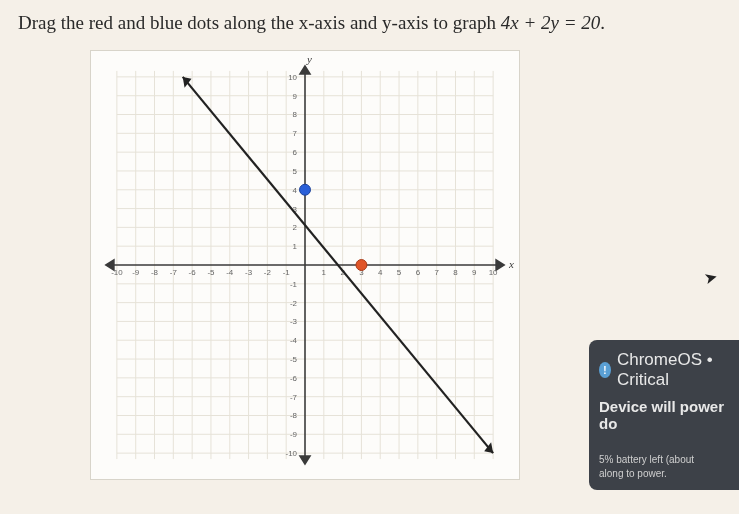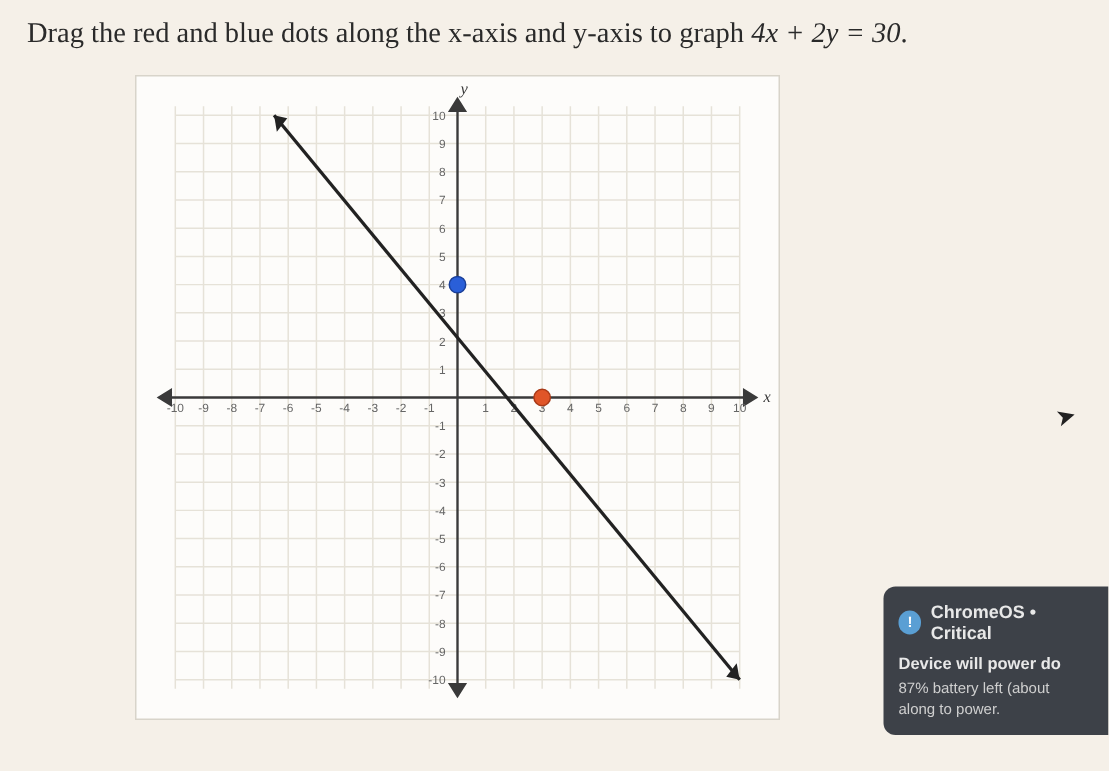--- a/index.html
+++ b/index.html
@@ -53,37 +53,37 @@
       height: 16px;
       background: #5a9fd4;
       border-radius: 50%;
       display: flex;
       align-items: center;
       justify-content: center;
       font-size: 10px;
       color: #fff;
       font-weight: bold;
     }
-    .notif-app { font-weight: 700; font-size: 12px; }
-    .notif-title { font-weight: 600; margin-bottom: 4px; font-size: 11px; }
+    .notif-app { font-weight: 400; font-size: 17px; }
+    .notif-title { font-weight: 600; margin-bottom: 21px; font-size: 15px; }
     .notif-body { font-size: 10px; line-height: 1.35; color: #cfcfcf; }
     .cursor {
       position: absolute;
       top: 268px;
       right: 22px;
       font-size: 16px;
       color: #222;
       transform: rotate(-15deg);
     }
   </style>
 </head>
 <body>
 
 <div class="instruction">
-  <span>Drag the red and blue dots along the x-axis and y-axis to graph </span><span class="math">4x + 2y = 30</span><span>.</span>
+  <span>Drag the red and blue dots along the x-axis and y-axis to graph </span><span class="math">4x + 2y = 20</span><span>.</span>
 </div>
 
 <div class="graph-container">
   <svg class="graph-svg" viewBox="0 0 430 430">
     <g>
       <g stroke="#e6e2d8" stroke-width="1">
         <line x1="26" y1="20" x2="26" y2="410"></line>
           <line x1="44.9" y1="20" x2="44.9" y2="410"></line>
           <line x1="63.8" y1="20" x2="63.8" y2="410"></line>
           <line x1="82.7" y1="20" x2="82.7" y2="410"></line>
@@ -191,16 +191,16 @@
 
 <div class="notification">
   <div class="notif-header">
     <div class="notif-icon">!</div>
     <div class="notif-app">
       <span>ChromeOS</span> • <span>Critical</span>
     </div>
   </div>
   <div class="notif-title">Device will power do</div>
   <div class="notif-body">
-    <span>87% battery left (about</span><br>
+    <span>5% battery left (about</span><br>
     <span>along to power.</span>
   </div>
 </div>
 
 </body></html>

